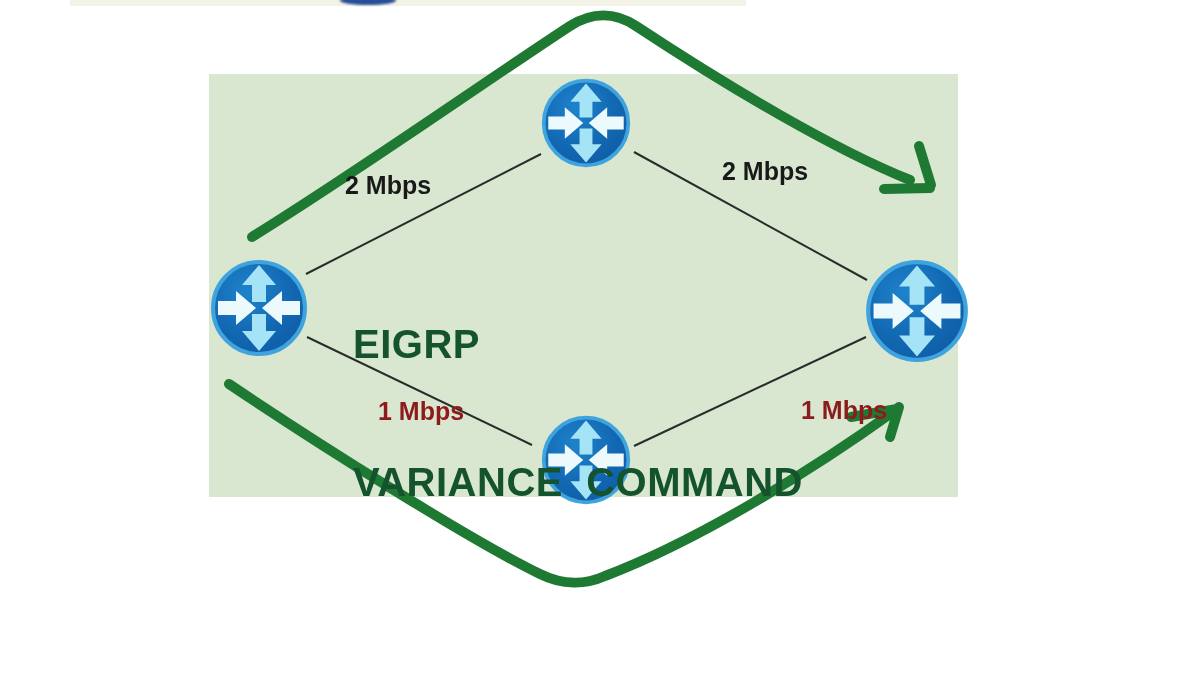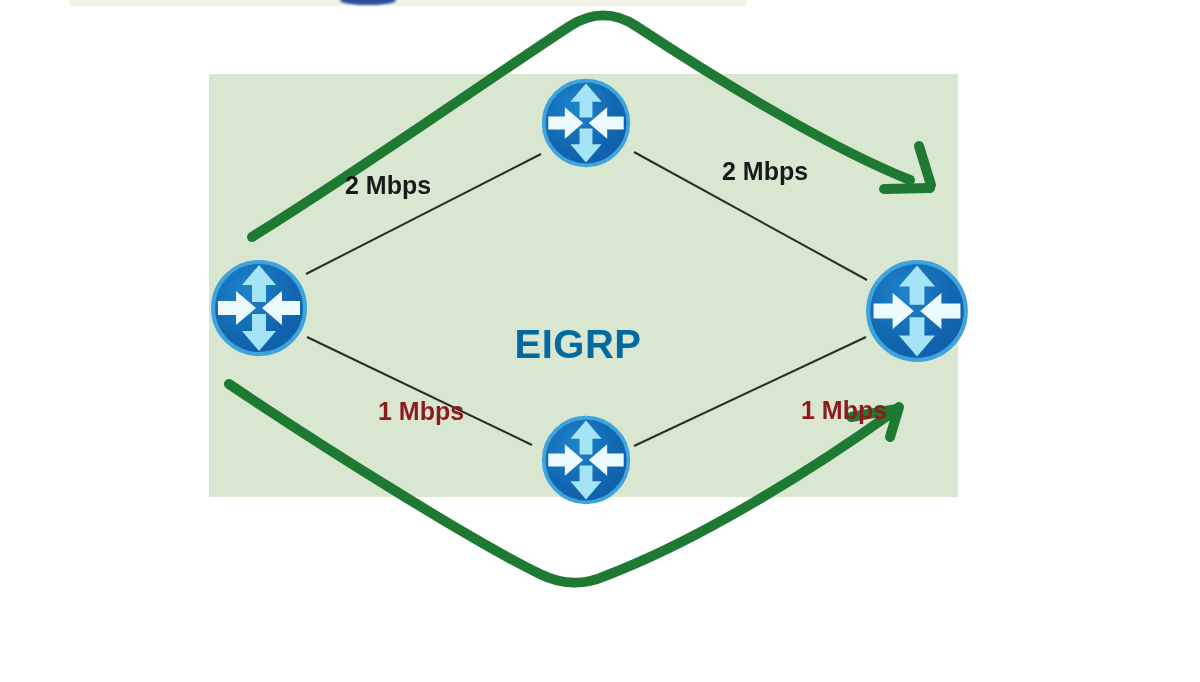--- a/index.html
+++ b/index.html
@@ -38,21 +38,21 @@
   }
   .bw-black{color:#191919;}
   .bw-maroon{color:#8e1b1b;margin-left:48px;}
   .bw-top-left{left:345px;top:171px;}
   .bw-top-right{left:722px;top:157px;}
   .bw-bottom-left{left:330px;top:397px;}
   .bw-bottom-right{left:753px;top:396px;}
   
   .center-title{
     position:absolute;left:578px;top:229px;transform:translateX(-50%);
-    text-align:left;color:#0369a1;font-weight:bold;font-size:40px;
+    text-align:left;color:#14532d;font-weight:bold;font-size:40px;
     line-height:46px;white-space:pre;letter-spacing:0.5px;
   }
 </style>
 </head>
 <body>
 
 <div class="stage">
 
   <div class="top-strip"></div>
   <div class="top-strip-logo"></div>
@@ -119,15 +119,16 @@
     </svg>
   </div>
 
   <div class="bw-label bw-black bw-top-left">2 Mbps</div>
   <div class="bw-label bw-black bw-top-right">2 Mbps</div>
   <div class="bw-label bw-maroon bw-bottom-left">1 Mbps</div>
   <div class="bw-label bw-maroon bw-bottom-right">1 Mbps</div>
 
   <div class="center-title">
     <div>EIGRP</div>
+    <div>VARIANCE  COMMAND</div>
   </div>
 
 </div>
 
 </body></html>

